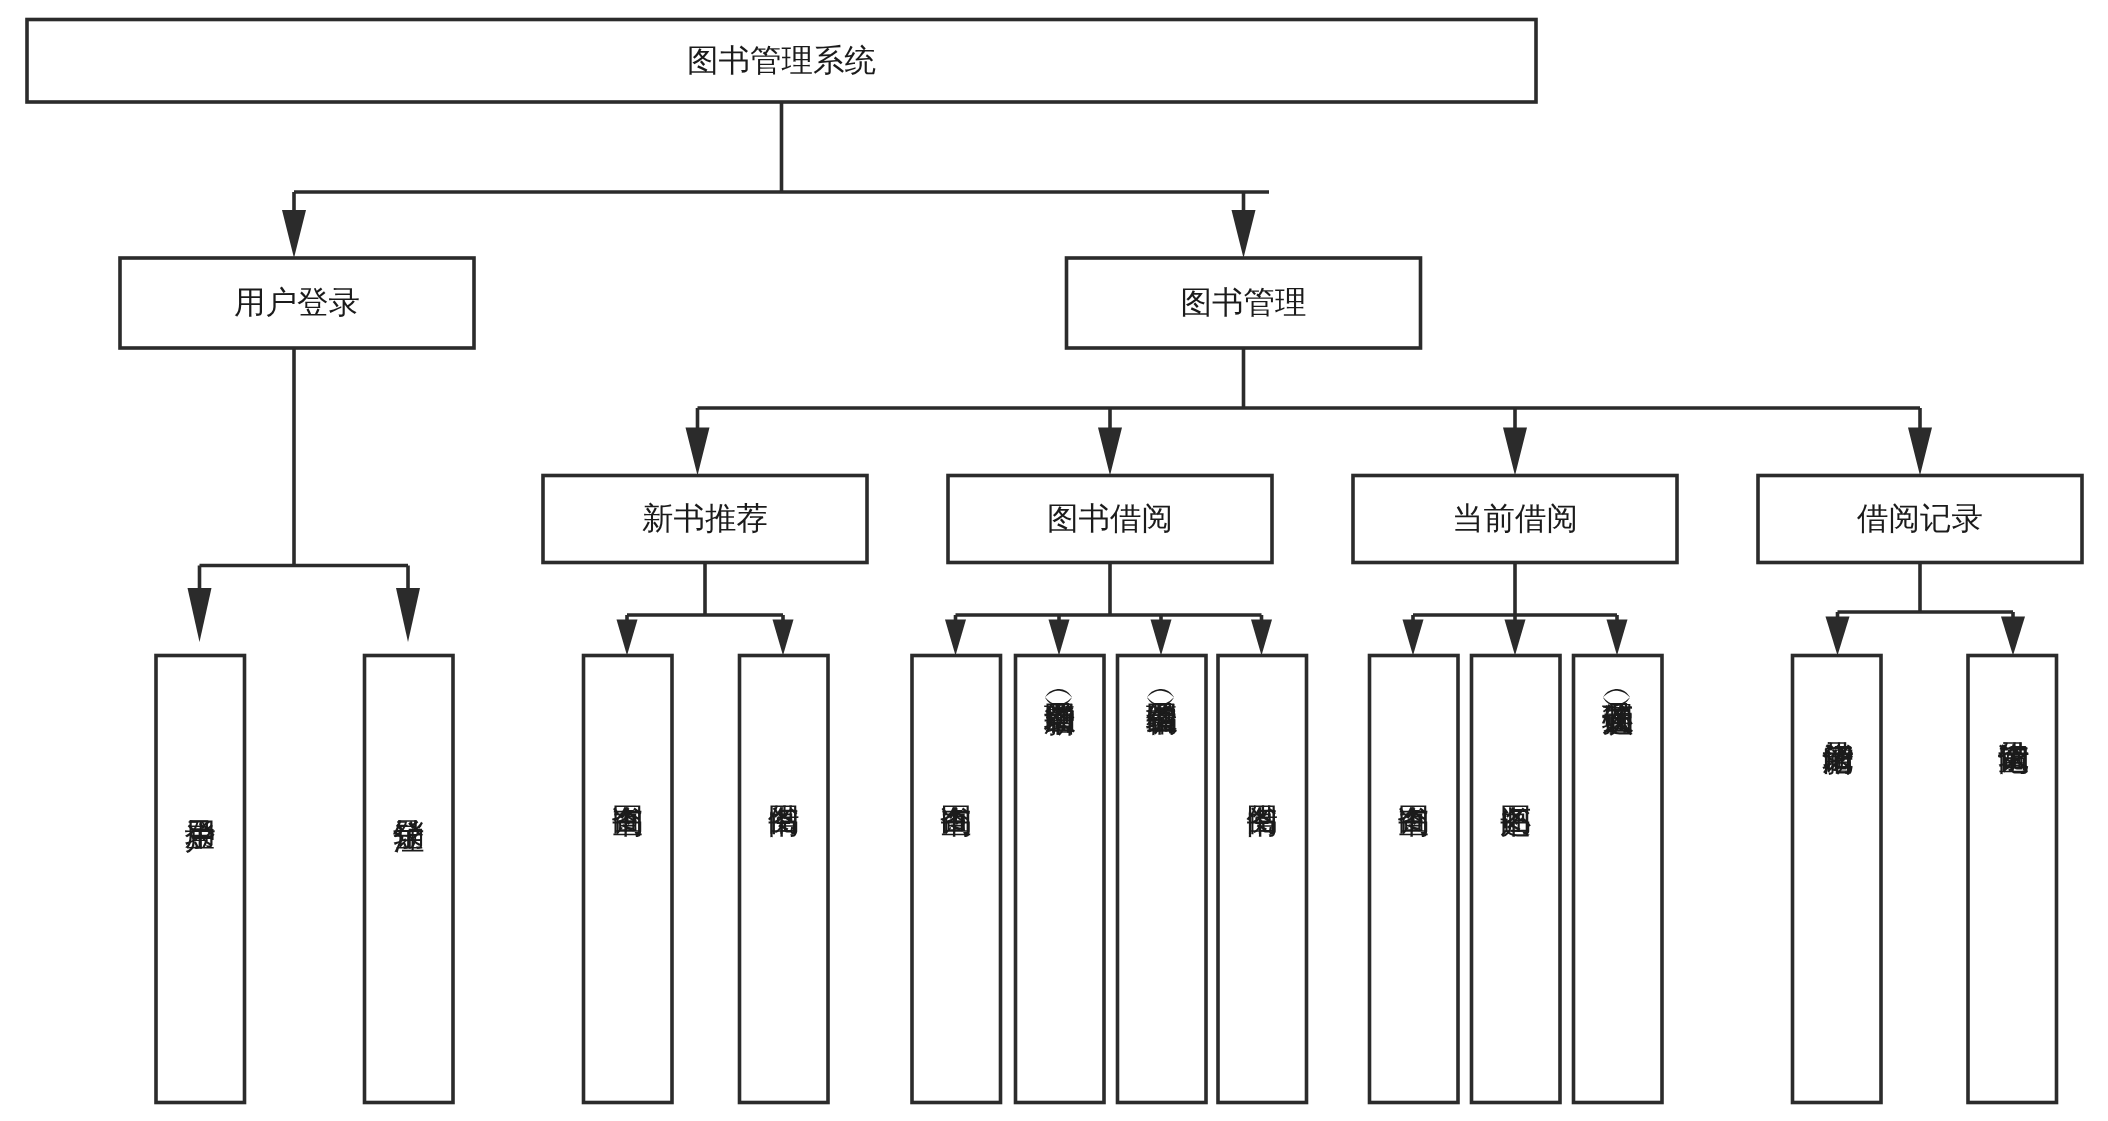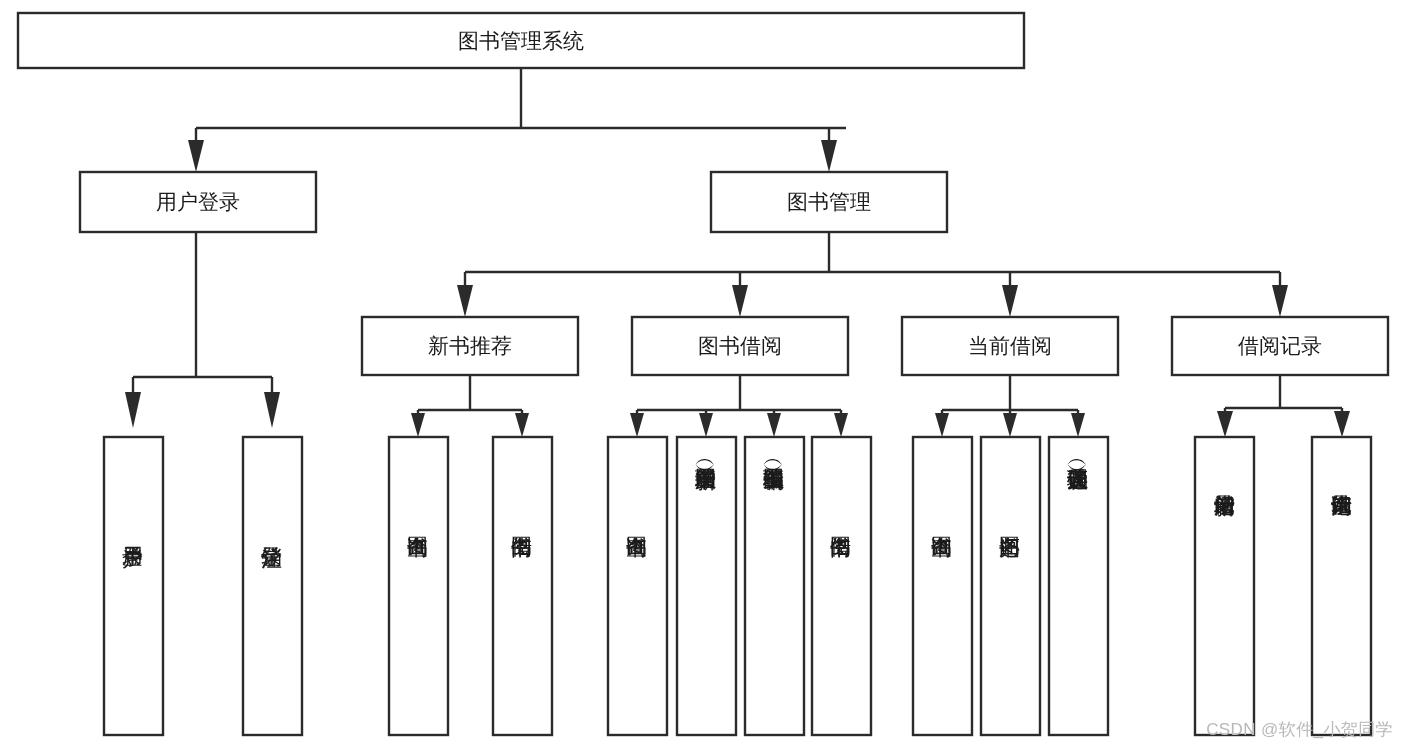--- a/index.html
+++ b/index.html
@@ -231,15 +231,14 @@
       <rect class="node-box" x="1195" y="437" width="59" height="298"></rect>
       <text class="node-label-vertical" x="1225" y="478" writing-mode="tb" glyph-orientation-vertical="0">新增借阅记录</text>
     </g>
     <g>
       <rect class="node-box" x="1312" y="437" width="59" height="298"></rect>
       <text class="node-label-vertical" x="1342" y="478" writing-mode="tb" glyph-orientation-vertical="0">查询借阅记录</text>
     </g>
 
   </svg>
 
-  <div class="watermark">CSDN @软件_小贺同学</div>
 
 </div>
 
 </body></html>

